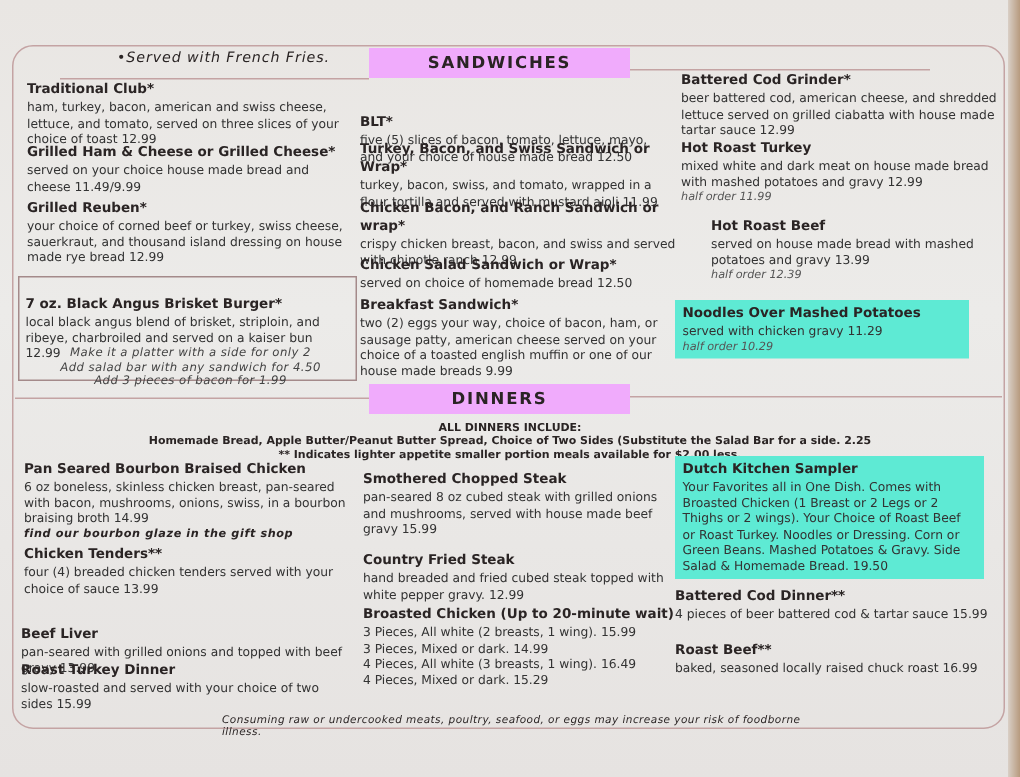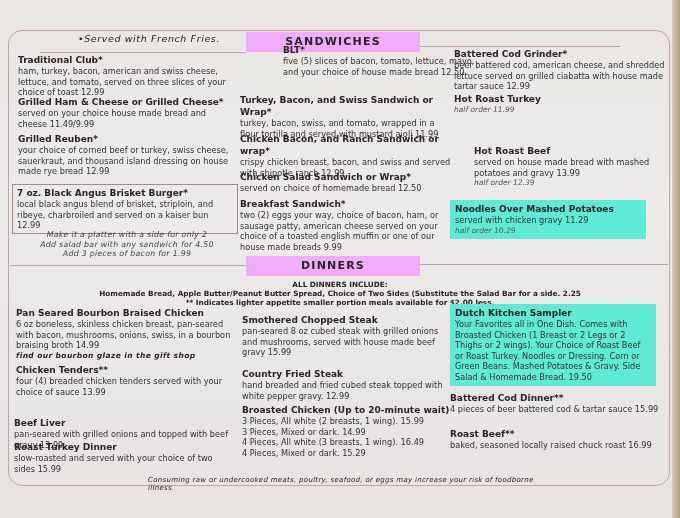--- a/index.html
+++ b/index.html
@@ -25,21 +25,21 @@
     text-align: center; line-height: 20px; font-weight: 600;
   }
   .sandwiches-title { left: 246px; top: 32px; width: 174px; height: 20px; }
   .dinners-title { left: 246px; top: 256px; width: 174px; height: 20px; }
   .rule { position: absolute; height: 1px; background: #c4a3a3; }
   .item { position: absolute; font-size: 8.2px; line-height: 10.6px; }
   .item .name { font-weight: bold; font-size: 9px; line-height: 12px; }
   .item .desc { color: #333; }
   .item .half { font-style: italic; color: #555; font-size: 7.5px; }
   .item .note { font-style: italic; font-weight: bold; font-size: 7.5px; letter-spacing: 0.4px; }
-  .boxed { border: 1px solid #a48a8a; padding: 2px 4px; }
+  .boxed { border: 1px solid #a48a8a; padding: 12px 4px; }
   .shaded { background: #5eead4; padding: 3px 5px; }
   .extras { position: absolute; left: 22px; top: 230px; width: 210px; text-align: center; font-style: italic; font-size: 7.8px; line-height: 9.6px; color: #444; letter-spacing: 0.3px; }
   .includes { position: absolute; left: 40px; top: 280px; width: 600px; text-align: center; font-size: 7.3px; line-height: 9px; font-weight: bold; }
   .disclaimer { position: absolute; left: 148px; top: 476px; width: 390px; font-style: italic; font-size: 7px; letter-spacing: 0.3px; }
 </style>
 </head>
 <body>
 
 <div class="frame"></div>
 <div class="wood-edge"></div>
@@ -64,21 +64,21 @@
 <div class="item boxed" style="left:12px; top:184px; width:216px;">
   <div class="name">7 oz. Black Angus Brisket Burger*</div>
   <div class="desc">local black angus blend of brisket, striploin, and ribeye, charbroiled and served on a kaiser bun 12.99</div>
 </div>
 <div class="extras">
   <div>Make it a platter with a side for only 2</div>
   <div>Add salad bar with any sandwich for 4.50</div>
   <div>Add 3 pieces of bacon for 1.99</div>
 </div>
 
-<div class="item" style="left:240px; top:44px; width:206px;margin-left:43px;">
+<div class="item" style="left:240px; top:76px; width:206px;">
   <div class="name">BLT*</div>
   <div class="desc">five (5) slices of bacon, tomato, lettuce, mayo, and your choice of house made bread 12.50</div>
 </div>
 <div class="item" style="left:240px; top:94px; width:214px;">
   <div class="name">Turkey, Bacon, and Swiss Sandwich or Wrap*</div>
   <div class="desc">turkey, bacon, swiss, and tomato, wrapped in a flour tortilla and served with mustard aioli 11.99</div>
 </div>
 <div class="item" style="left:240px; top:133px; width:214px;">
   <div class="name">Chicken Bacon, and Ranch Sandwich or wrap*</div>
   <div class="desc">crispy chicken breast, bacon, and swiss and served with chipotle ranch 12.99</div>
@@ -91,20 +91,21 @@
   <div class="name">Breakfast Sandwich*</div>
   <div class="desc">two (2) eggs your way, choice of bacon, ham, or sausage patty, american cheese served on your choice of a toasted english muffin or one of our house made breads 9.99</div>
 </div>
 
 <div class="item" style="left:454px; top:48px; width:214px;">
   <div class="name">Battered Cod Grinder*</div>
   <div class="desc">beer battered cod, american cheese, and shredded lettuce served on grilled ciabatta with house made tartar sauce 12.99</div>
 </div>
 <div class="item" style="left:454px; top:93px; width:214px;">
   <div class="name">Hot Roast Turkey</div>
+  <div class="desc">mixed white and dark meat on house made bread with mashed potatoes and gravy 12.99</div>
   <div class="half">half order 11.99</div>
 </div>
 <div class="item" style="left:456px; top:145px; width:200px;margin-left:18px;">
   <div class="name">Hot Roast Beef</div>
   <div class="desc">served on house made bread with mashed potatoes and gravy 13.99</div>
   <div class="half">half order 12.39</div>
 </div>
 <div class="item shaded" style="left:450px; top:200px; width:186px;">
   <div class="name">Noodles Over Mashed Potatoes</div>
   <div class="desc">served with chicken gravy 11.29</div>

